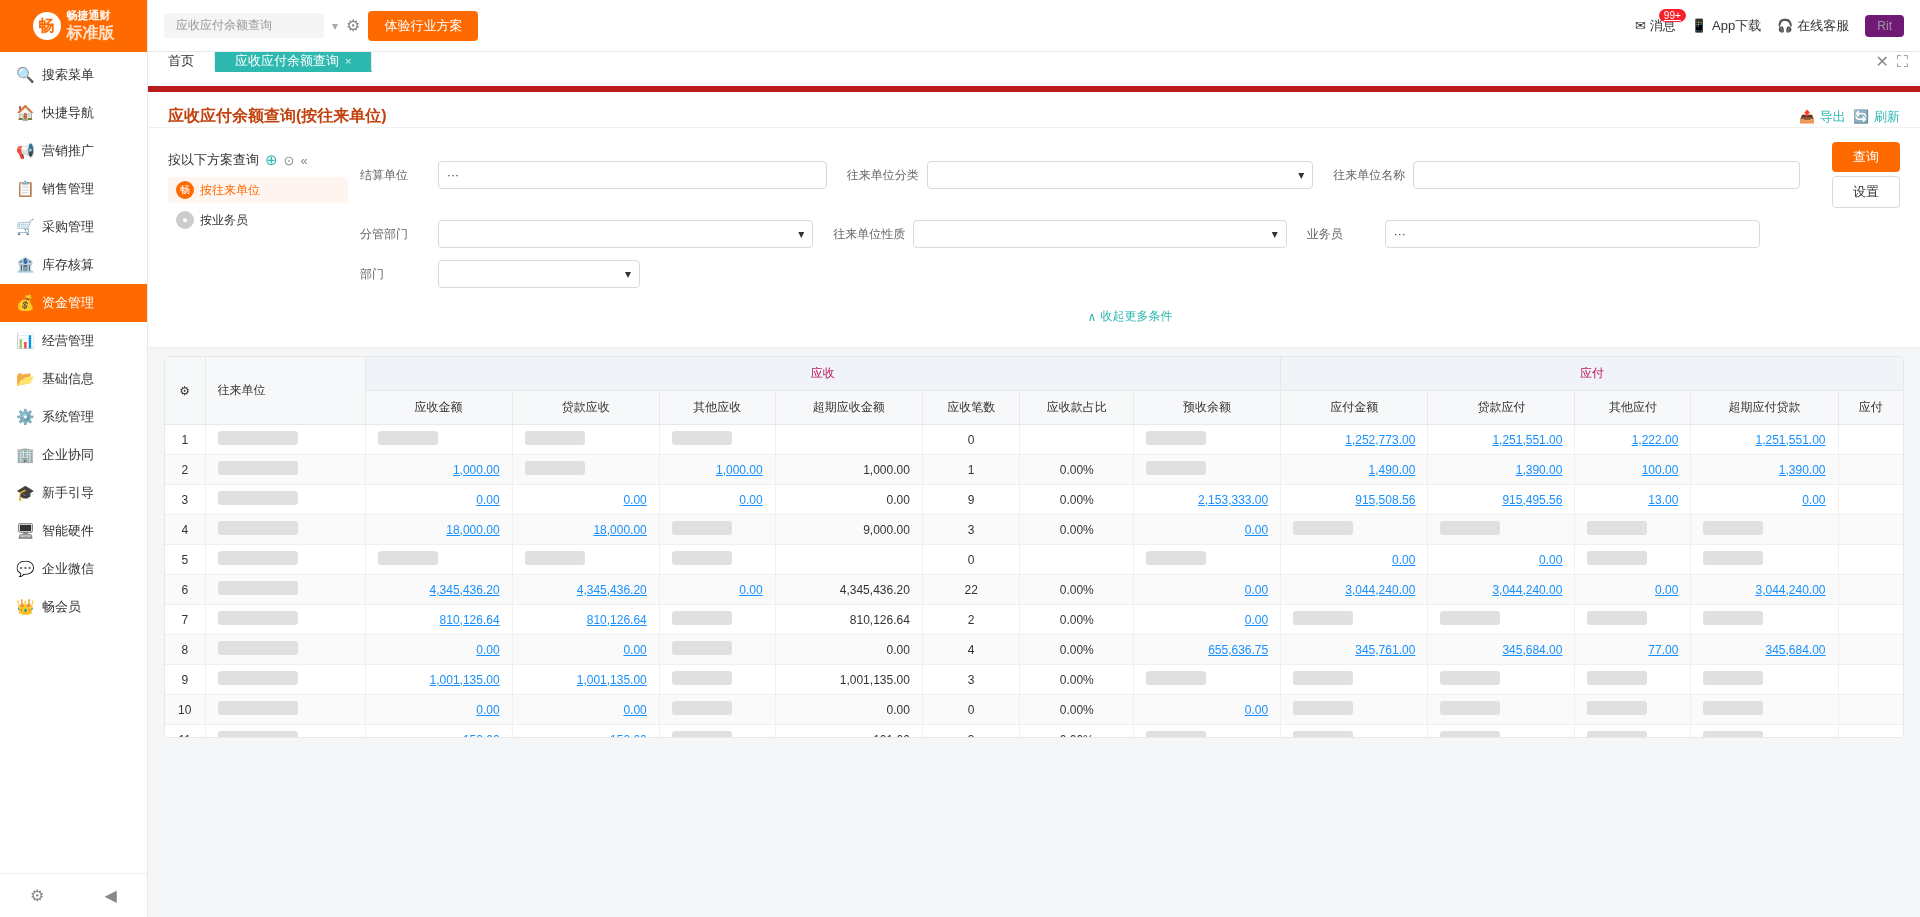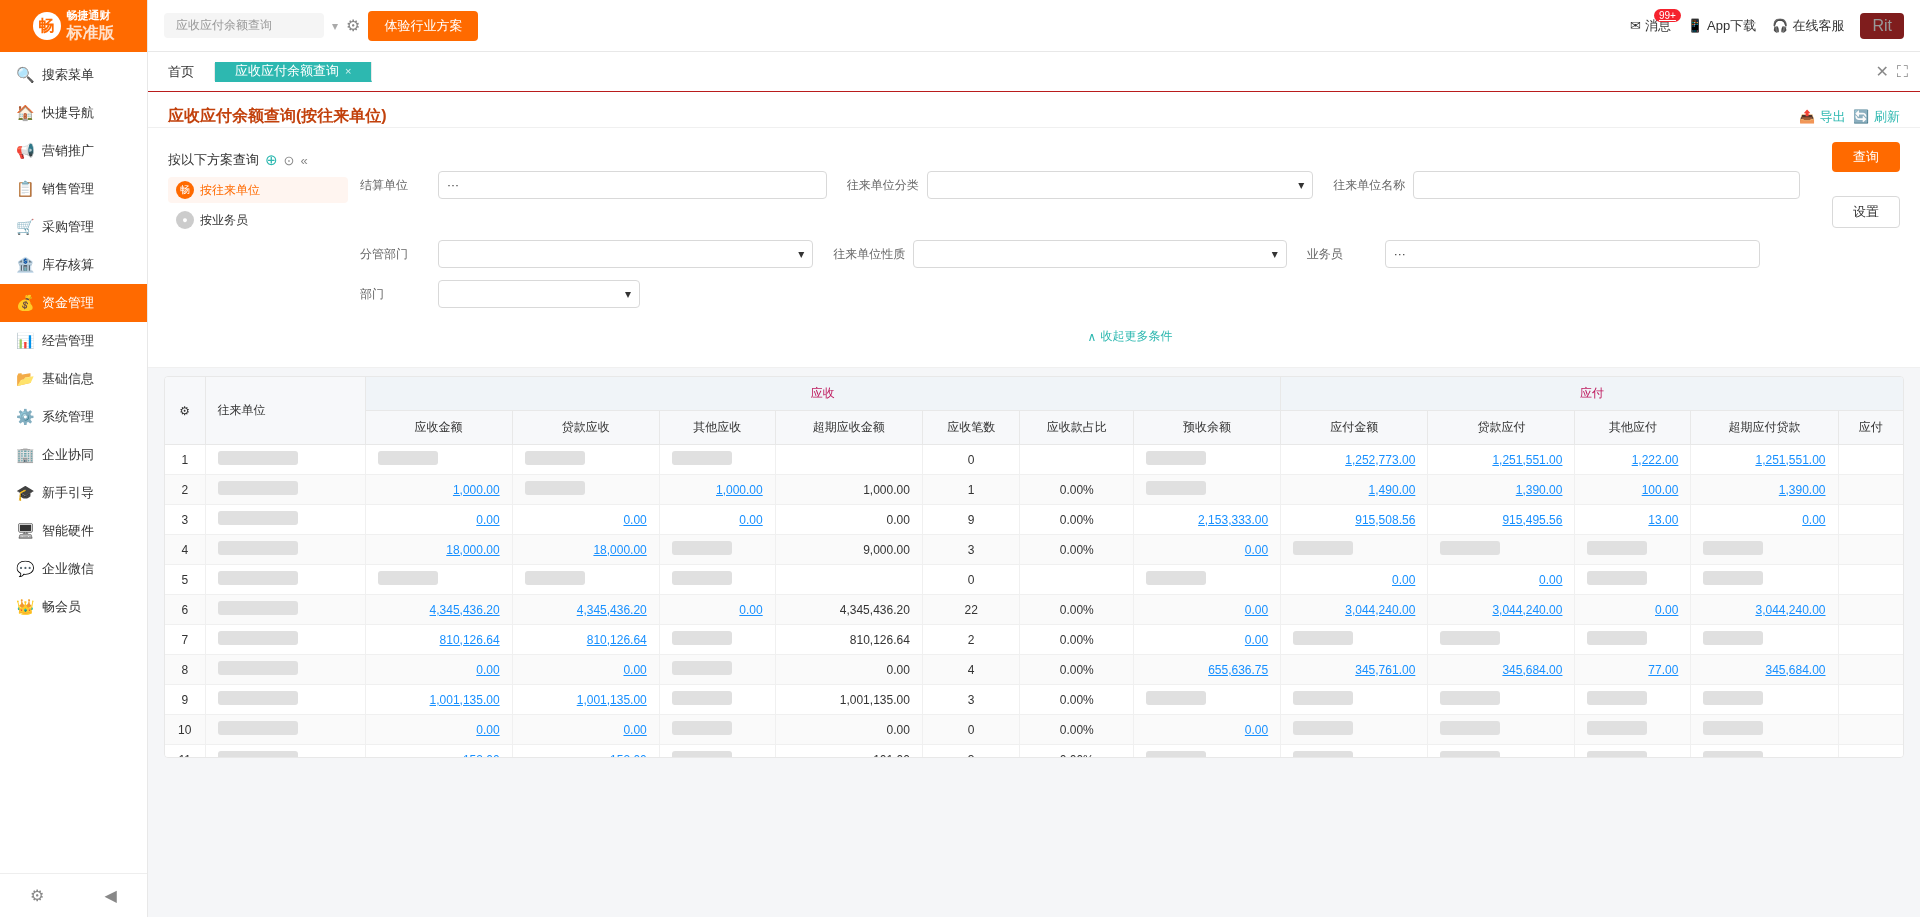--- a/index.html
+++ b/index.html
@@ -54,31 +54,31 @@
     .topbar-right { display: flex; align-items: center; gap: 16px; }
     .topbar-badge-btn {
       display: flex; align-items: center; gap: 4px; cursor: pointer;
       color: #333; font-size: 13px; position: relative;
     }
     .badge {
       background: #f5222d; color: #fff; border-radius: 10px;
       font-size: 10px; padding: 1px 5px; min-width: 18px; text-align: center;
       position: absolute; top: -8px; right: -10px; text-decoration: underline;
     }
-    .topbar-user { color: #999; font-size: 16px; background: #7f1d1d; padding: 4px 12px; border-radius: 4px; }
+    .topbar-user { color: #999; font-size: 12px; background: #701a75; padding: 4px 12px; border-radius: 4px; }
 
     
     .main {
       margin-left: 148px; margin-top: 52px; display: flex; flex-direction: column; height: calc(917px - 52px);
     }
 
     
     .tabbar {
-      background: #fff; border-bottom: 1px solid #b91c1c;
-      display: flex; align-items: center; height: 40px;
+      background: #fff; border-bottom: 6px solid #b91c1c;
+      display: flex; align-items: flex-start; height: 40px;
     }
     .tab {
       padding: 0 20px; display: flex; align-items: center; gap: 6px;
       cursor: pointer; color: #666; font-size: 13px; border-right: 1px solid #e8e8e8;
       position: relative;
     }
     .tab.home { color: #333; }
     .tab.active {
       color: #fff; background: #2db8b0;
       border-bottom: 2px solid #2db8b0;
@@ -141,21 +141,21 @@
       padding: 0 8px; font-size: 12px; color: #333; background: #fff;
       display: flex; align-items: center; justify-content: space-between; cursor: pointer;
     }
     .collapse-btn {
       text-align: center; padding: 8px; color: #2db8b0; cursor: pointer;
       font-size: 12px; display: flex; align-items: center; justify-content: center; gap: 4px;
     }
 
     
     .action-area {
-      display: flex; flex-direction: column; gap: 24px; margin-left: 12px;
+      display: flex; flex-direction: column; gap: 4px; margin-left: 12px;
     }
     .query-btn {
       background: #ff6a00; color: #fff; border: none; border-radius: 4px;
       padding: 6px 20px; font-size: 13px; cursor: pointer; white-space: nowrap;
     }
     .settings-btn {
       background: #fff; color: #333; border: 1px solid #d9d9d9; border-radius: 4px;
       padding: 6px 20px; font-size: 13px; cursor: pointer; white-space: nowrap;
     }
 

